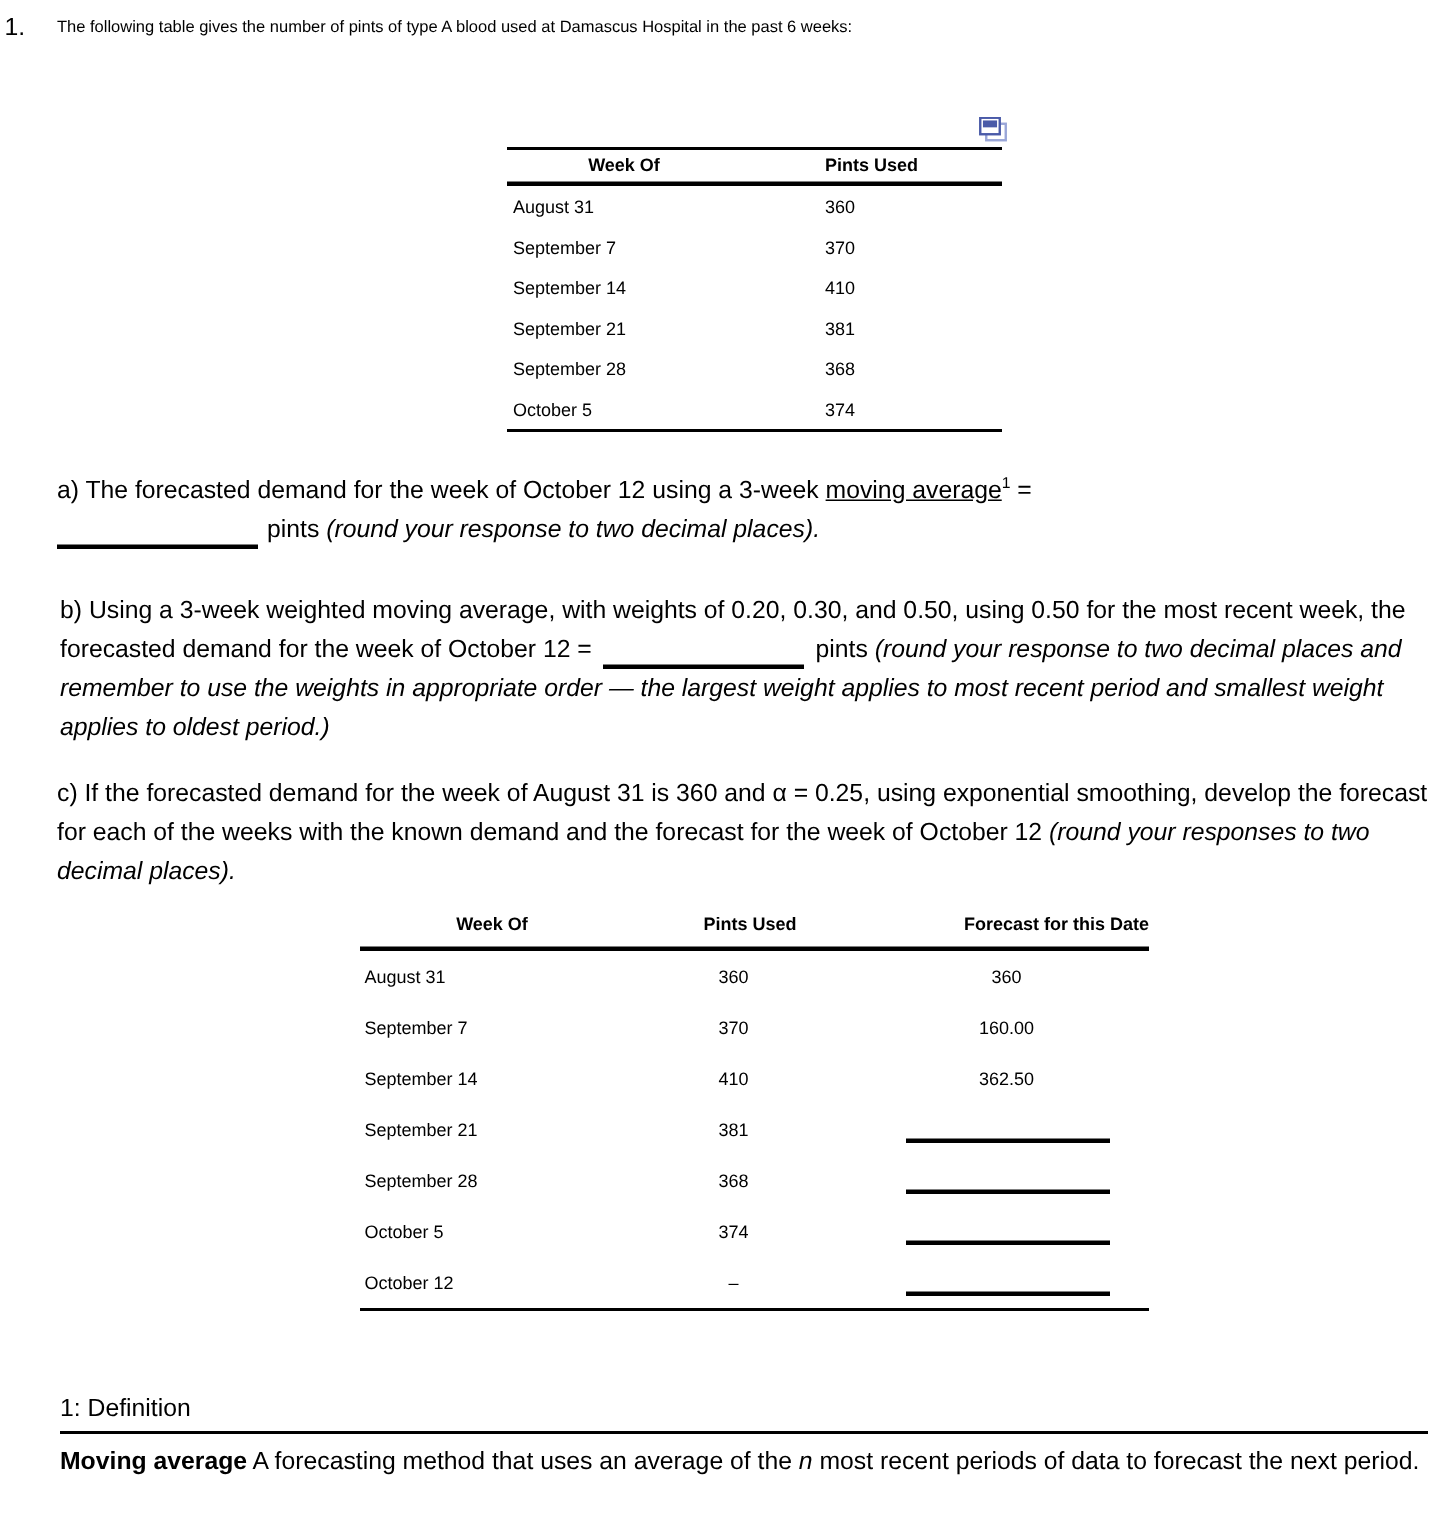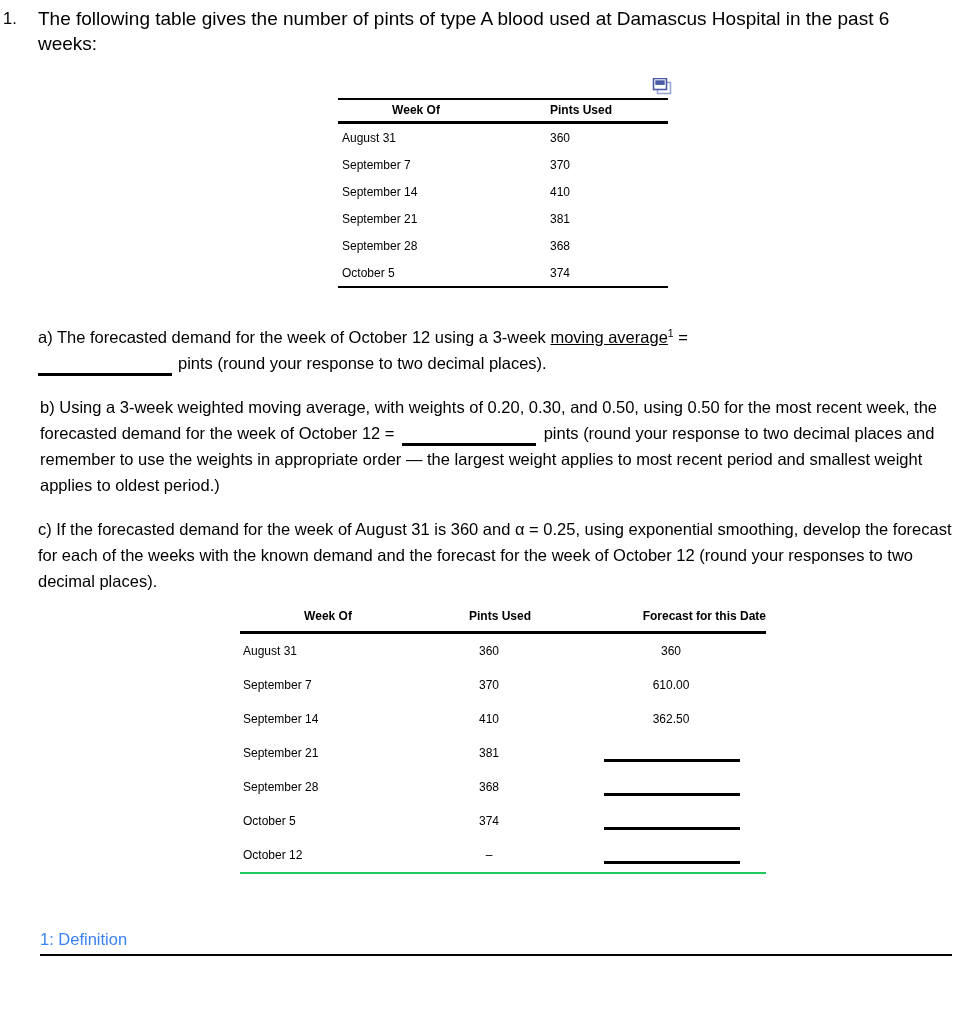--- a/index.html
+++ b/index.html
@@ -33,21 +33,21 @@
   .q-number {
     position: absolute;
     left: 3px;
     top: 0px;
     font-size: 16.5px;
     line-height: 25px;
   }
   .q-text {
     margin-left: 38px;
     line-height: 25px;
-    font-size: 19px;
+    font-size: 11px;
   }
 
   
   .tbl {
     position: absolute;
     border-collapse: collapse;
   }
   .tbl td, .tbl th {
     padding: 0;
     font-size: 12px;
@@ -110,70 +110,70 @@
   #table2 thead th.col-pints    { width: 168px; }
   #table2 thead th.col-forecast { width: 182px; text-align: right; }
   #table2 tbody td {
     padding: 6px 0 6px 0;
     height: 22px;
   }
   #table2 tbody td.c-week { text-align: left; padding-left: 3px; }
   #table2 tbody td.c-val  { text-align: center; padding-right: 22px; }
   #table2 tbody td.c-fc   { text-align: center; padding-right: 8px; }
   #table2 tbody tr:last-child td {
-    border-bottom: 2px solid #22c55e;
+    border-bottom: 2px solid #000000;
   }
   .blank-cell-line {
     display: block;
     width: 136px;
     margin: 0 auto;
     margin-left: 20px;
     border-bottom: 3px solid #000;
     height: 14px;
   }
 
   
   .part {
     position: absolute;
     font-size: 16.5px;
     line-height: 26px;
   }
-  #part-a { left: 38px; top: 324px; width: 924px; }
+  #part-a { left: 38px; top: 314px; width: 924px; }
   #part-b { left: 40px; top: 394px; width: 924px; }
   #part-c { left: 38px; top: 516px; width: 924px; }
 
   .blank-inline {
     display: inline-block;
     width: 134px;
     border-bottom: 3px solid #000;
     height: 16px;
     vertical-align: bottom;
     margin: 0 3px;
   }
   .blank-a {
     display: inline-block;
     width: 134px;
     border-bottom: 3px solid #000;
     height: 18px;
     vertical-align: bottom;
     margin-right: 6px;
   }
-  .ital { }
+  .ital { font-style: italic; }
   .u-link { text-decoration: underline; }
   sup.fn { font-size: 10.5px; vertical-align: super; line-height: 0; }
 
   
   .footnote {
     position: absolute;
     left: 40px;
     top: 928px;
     width: 912px;
   }
   .footnote-title {
-    color: #3b82f6;
+    color: #000000;
     font-size: 16.5px;
     line-height: 22px;
     padding-bottom: 4px;
   }
   .footnote-rule {
     border-top: 2px solid #000;
     width: 912px;
     margin-bottom: 6px;
   }
   .footnote-body {
@@ -258,21 +258,21 @@
     </thead>
     <tbody>
       <tr>
         <td class="c-week">August 31</td>
         <td class="c-val">360</td>
         <td class="c-fc">360</td>
       </tr>
       <tr>
         <td class="c-week">September 7</td>
         <td class="c-val">370</td>
-        <td class="c-fc">610.00</td>
+        <td class="c-fc">160.00</td>
       </tr>
       <tr>
         <td class="c-week">September 14</td>
         <td class="c-val">410</td>
         <td class="c-fc">362.50</td>
       </tr>
       <tr>
         <td class="c-week">September 21</td>
         <td class="c-val">381</td>
         <td class="c-fc">
@@ -299,15 +299,18 @@
         <td class="c-fc">
           <span class="blank-cell-line"></span>
         </td>
       </tr>
     </tbody>
   </table>
 
   <div class="footnote">
     <div class="footnote-title">1: Definition</div>
     <div class="footnote-rule"></div>
+    <div class="footnote-body">
+      <span class="footnote-term">Moving average</span><span>  A forecasting method that uses an average of the </span><span class="ital">n</span><span> most recent periods of data to forecast the next period.</span>
+    </div>
   </div>
 
 </div>
 
 </body></html>

